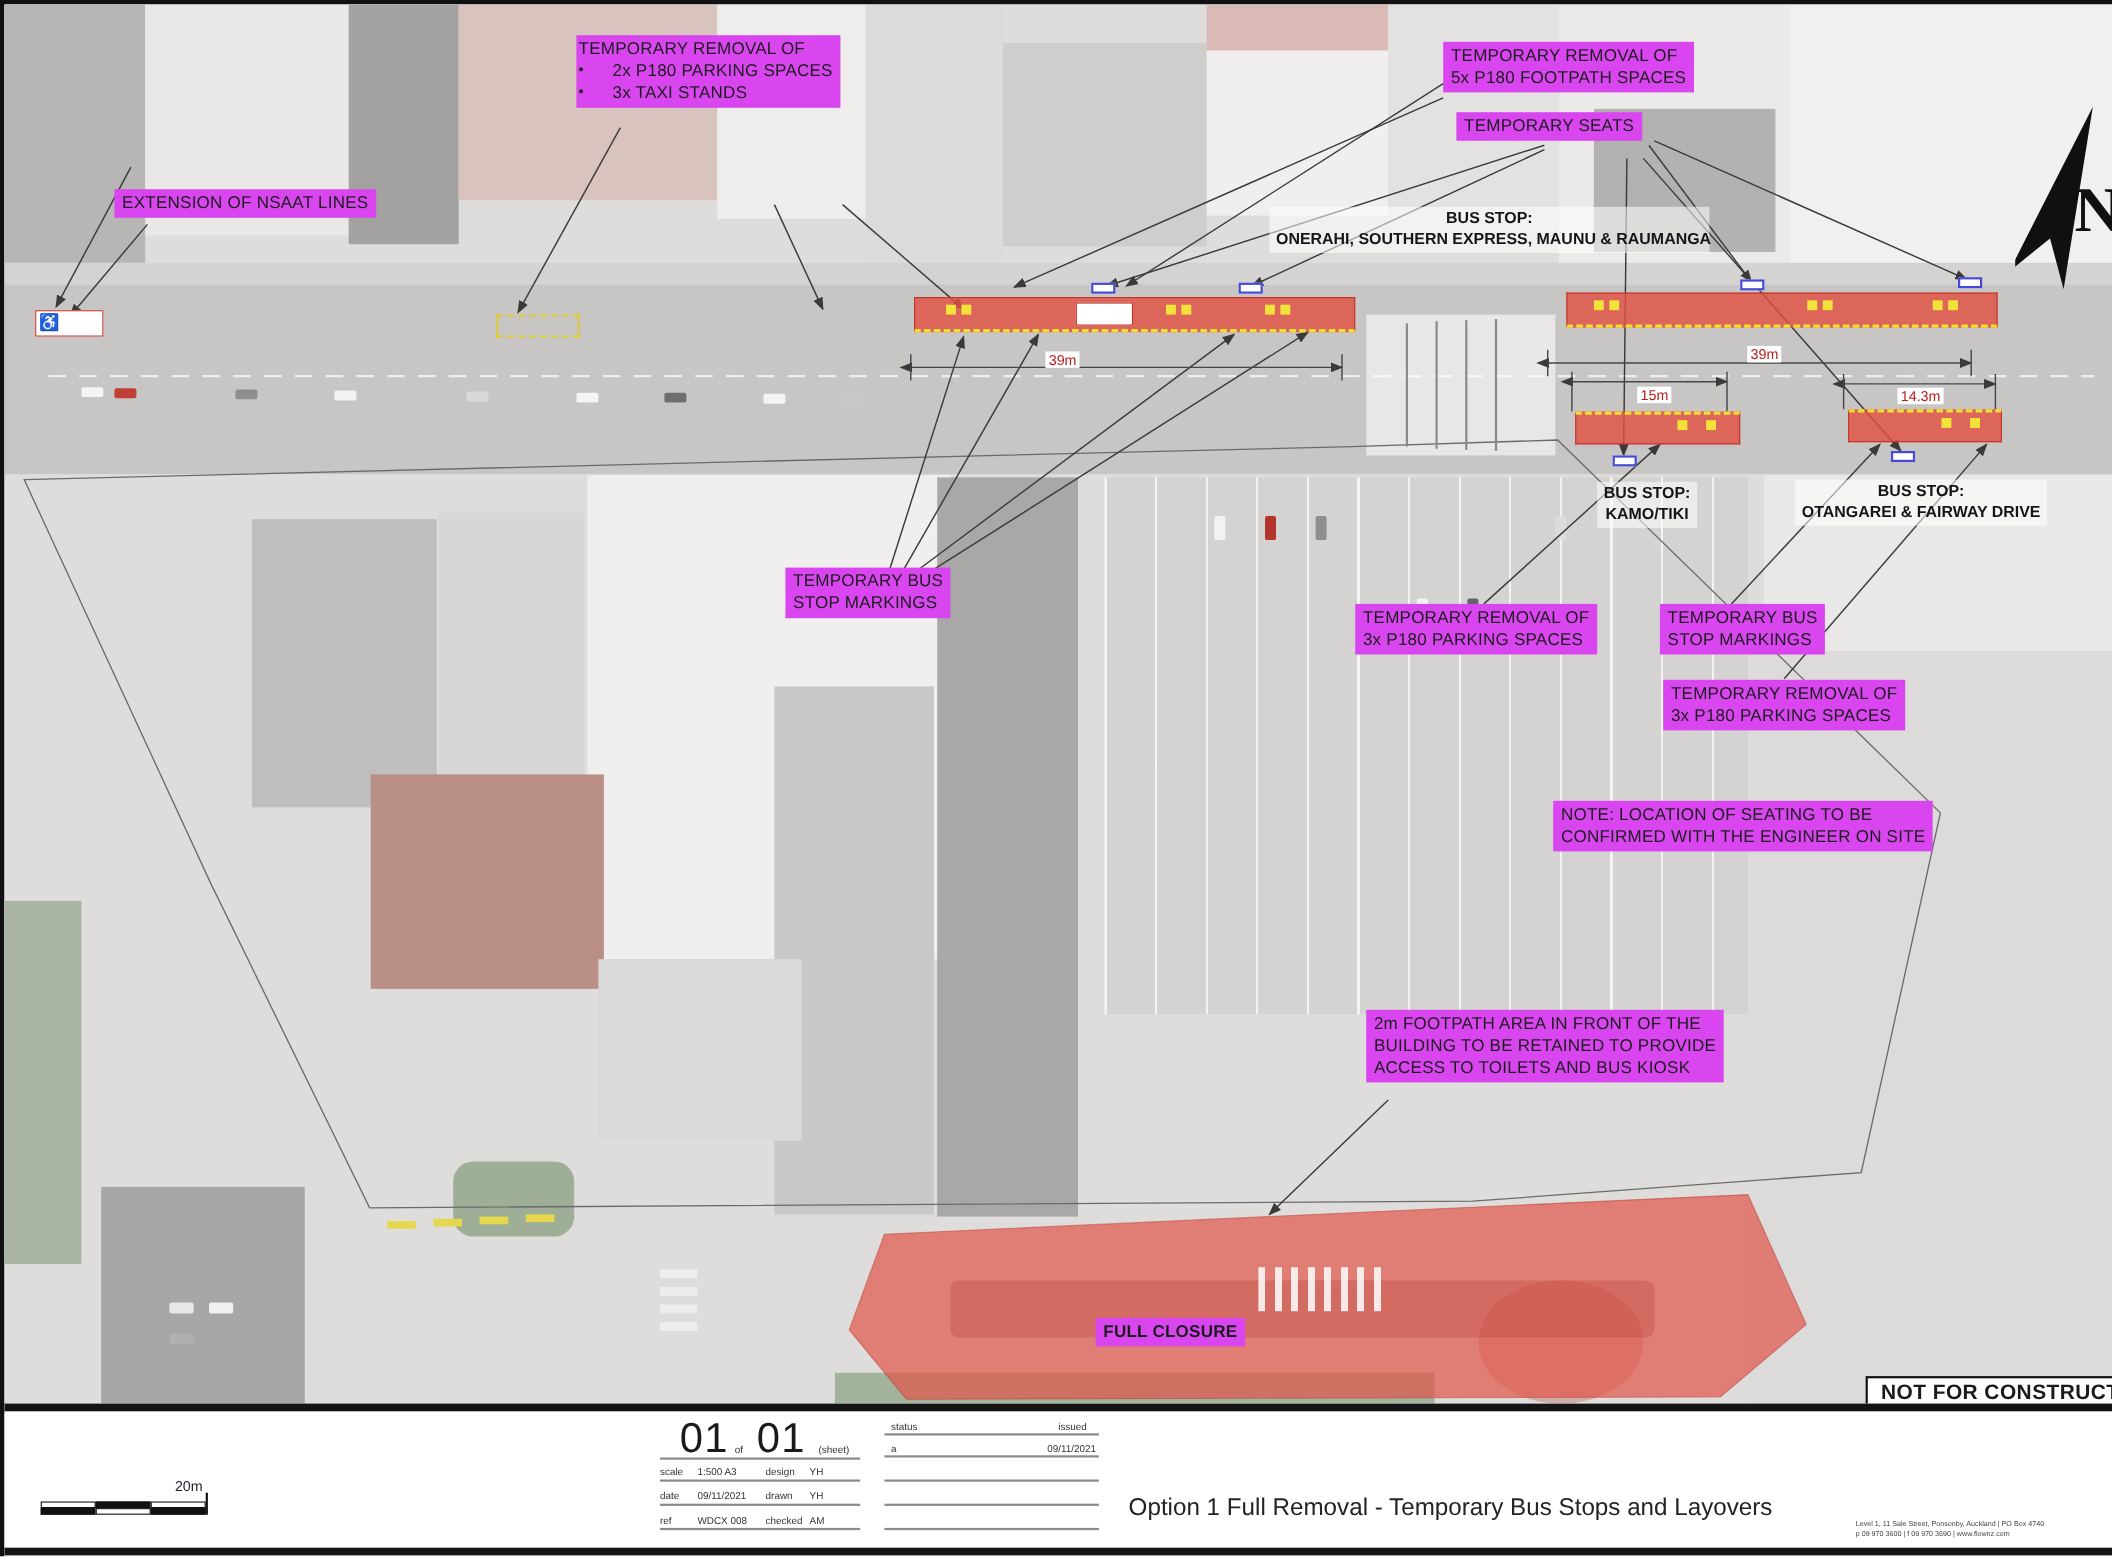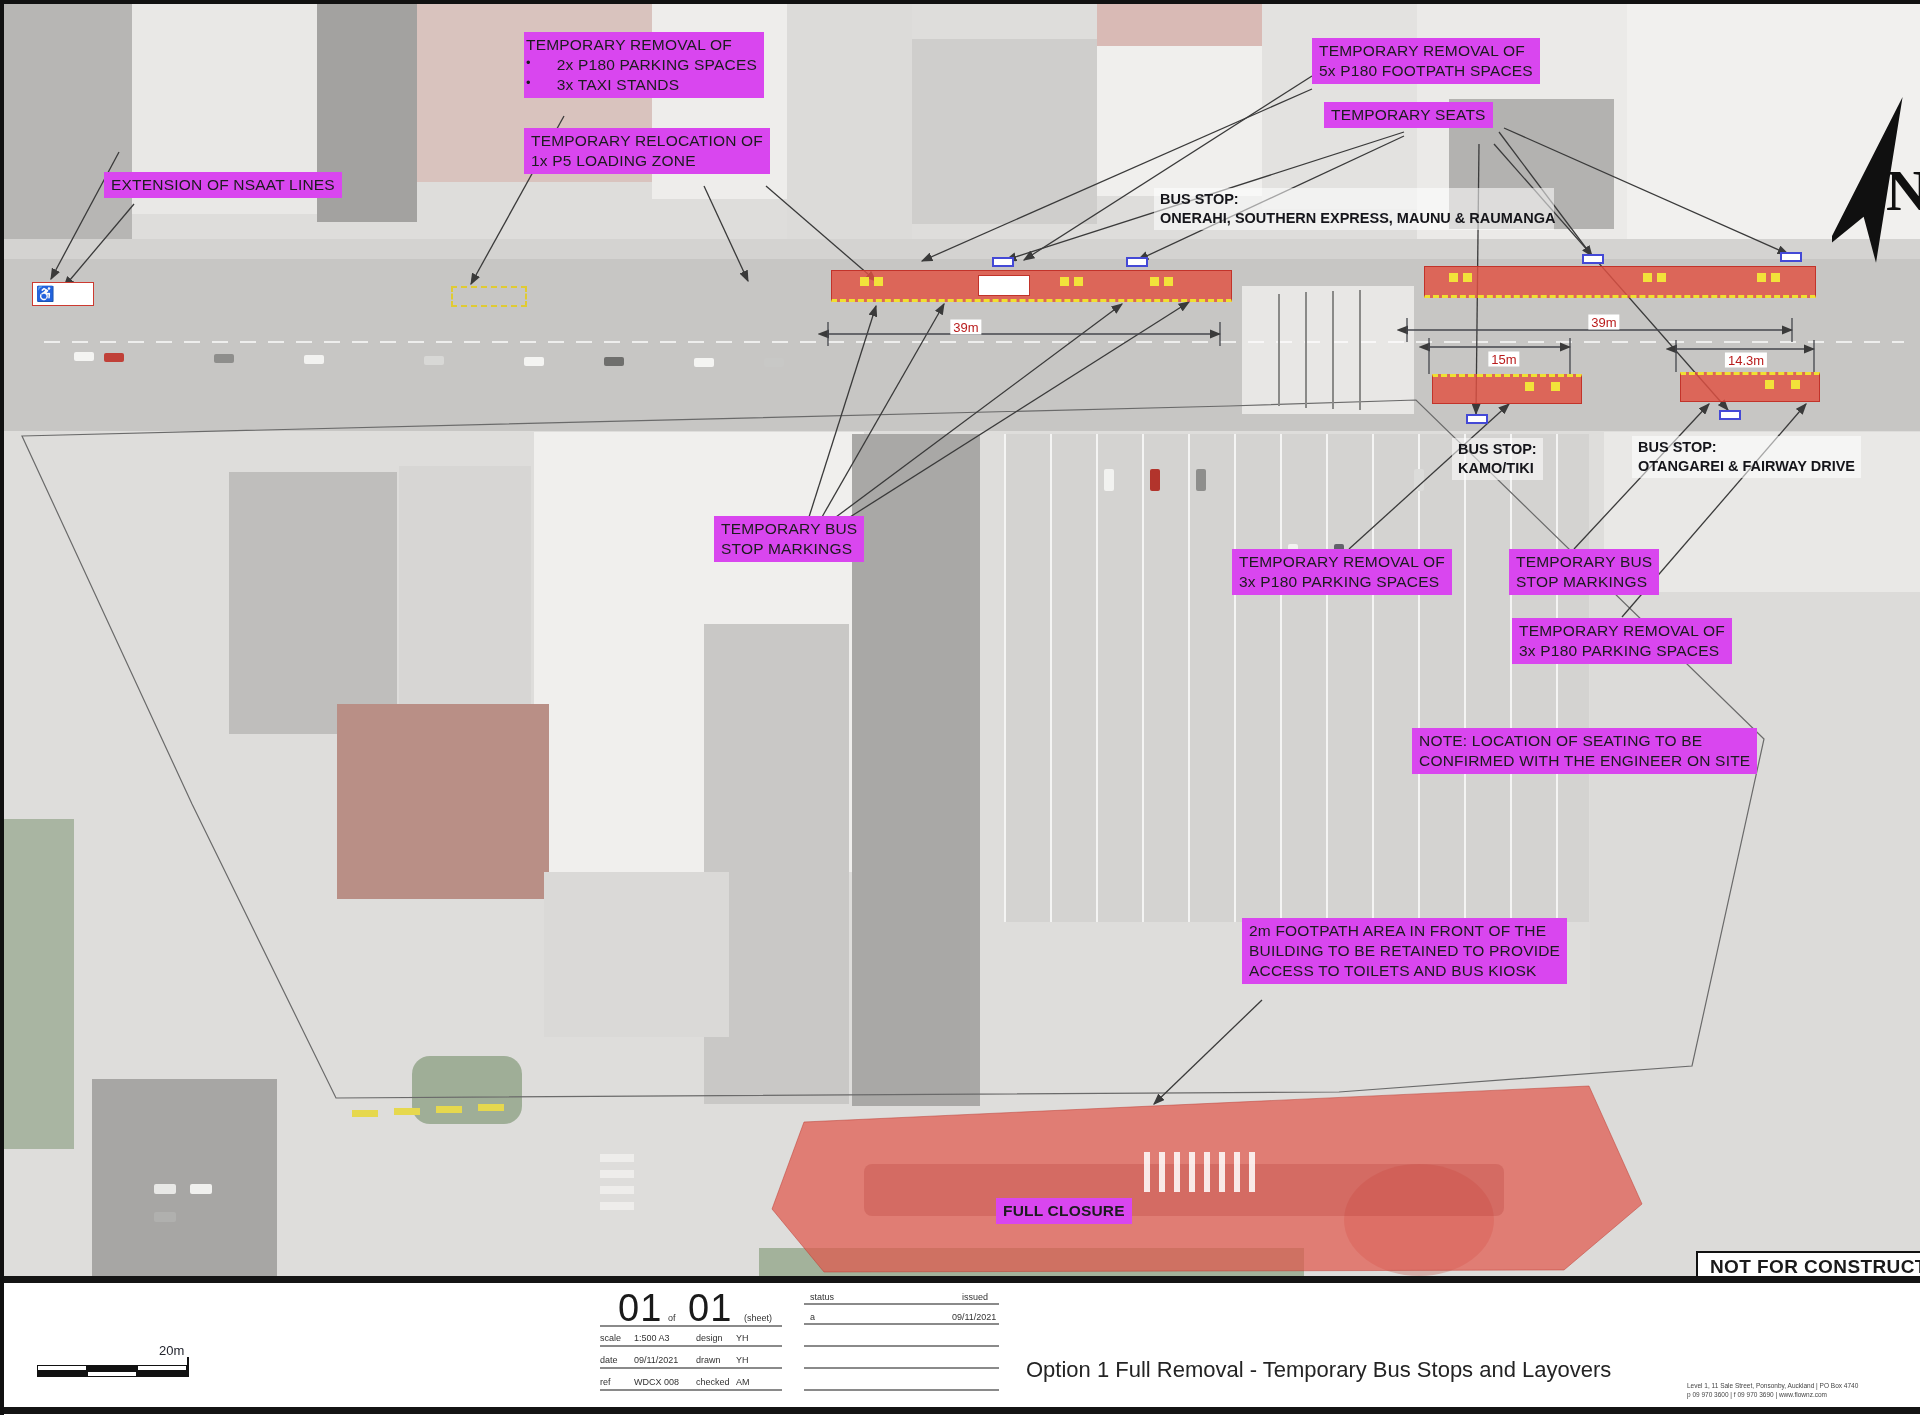--- a/index.html
+++ b/index.html
@@ -9,21 +9,21 @@
   .map{position:absolute;left:0;top:0;width:1920px;height:1272px;background:#dedddb;overflow:hidden;}
   .bg{position:absolute;}
   .lines{position:absolute;left:0;top:0;pointer-events:none;}
   .lbl{position:absolute;background:#d946ef;color:#1c1c1e;font-size:15.5px;line-height:1.3;
        font-weight:500;padding:3px 7px;white-space:nowrap;letter-spacing:.2px;}
   .lbl .ln{display:block;}
   .bullets{padding-left:2px;}
   .bullets .bull-row{display:flex;gap:26px;}
   .bullets .dot{font-size:13px;}
   .busstop{position:absolute;background:rgba(255,255,255,.55);color:#15151a;font-weight:700;
-           font-size:14.5px;line-height:1.3;padding:2px 6px;white-space:nowrap;}
+           font-size:14.5px;line-height:1.3;text-align:center;padding:2px 6px;white-space:nowrap;}
   .busstop .ln{display:block;}
   .redzone{position:absolute;background:rgba(224,80,66,.82);border:1px solid #c2332a;}
   .dash-b{border-bottom:3px dashed #f0e032;}
   .dash-t{border-top:3px dashed #f0e032;}
   .ym{position:absolute;width:9px;height:9px;background:#f2e23a;}
   .seat{position:absolute;width:22px;height:10px;background:#fff;border:2px solid #4449d6;}
   .dimlbl{position:absolute;background:#fff;color:#b91c1c;font-size:13px;font-weight:500;
           padding:0 3px;transform:translate(-50%,-50%);}
   .stamp{position:absolute;left:1692px;top:1247px;width:260px;height:32px;background:#fff;
          border:2px solid #111;color:#1a1a1a;font-weight:700;font-size:19px;line-height:28px;
@@ -228,24 +228,20 @@
       <span class="ln">TEMPORARY REMOVAL OF</span>
       <span class="ln bull-row">
           <span class="dot">•</span>
           <span>2x P180 PARKING SPACES</span>
         </span>
       <span class="ln bull-row">
           <span class="dot">•</span>
           <span>3x TAXI STANDS</span>
         </span>
     </div>
-    <div class="lbl" style="left:520px;top:124px;">
-      <span class="ln">TEMPORARY RELOCATION OF</span>
-      <span class="ln">1x P5 LOADING ZONE</span>
-    </div>
     <div class="lbl" style="left:1308px;top:34px;">
       <span class="ln">TEMPORARY REMOVAL OF</span>
       <span class="ln">5x P180 FOOTPATH SPACES</span>
     </div>
     <div class="lbl" style="left:1320px;top:98px;">
       <span class="ln">TEMPORARY SEATS</span>
     </div>
     <div class="busstop" style="left:1150px;top:184px;width:400px;">
       <span class="ln">BUS STOP:</span>
       <span class="ln">ONERAHI, SOUTHERN EXPRESS, MAUNU &amp; RAUMANGA</span>

